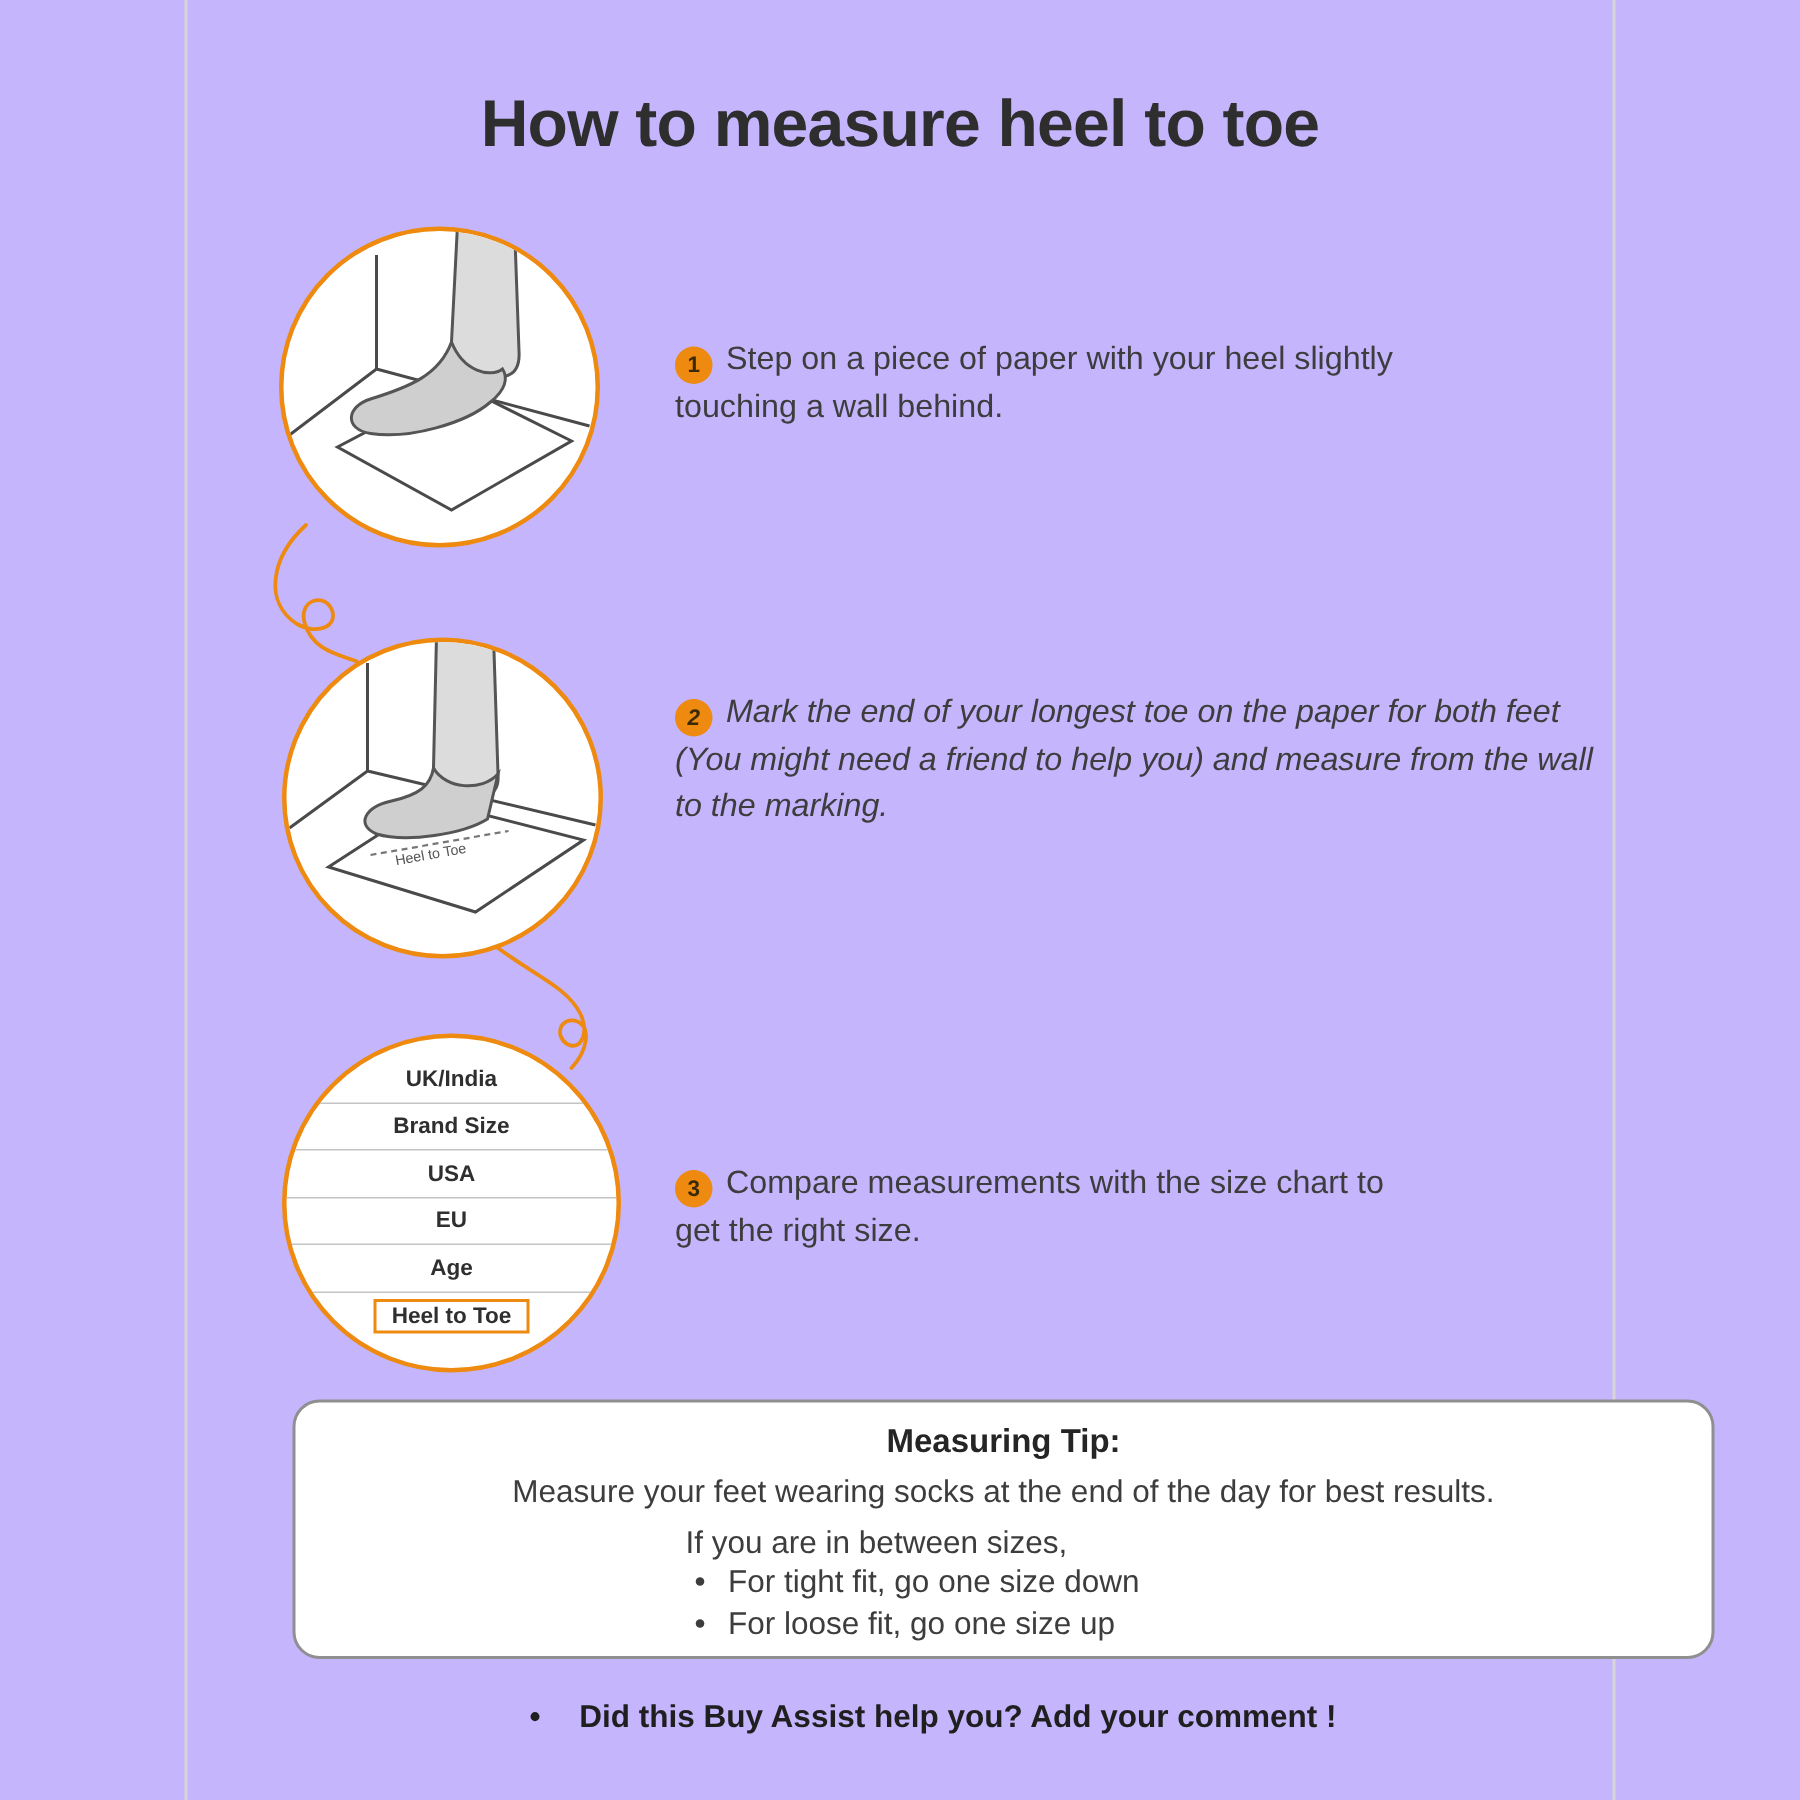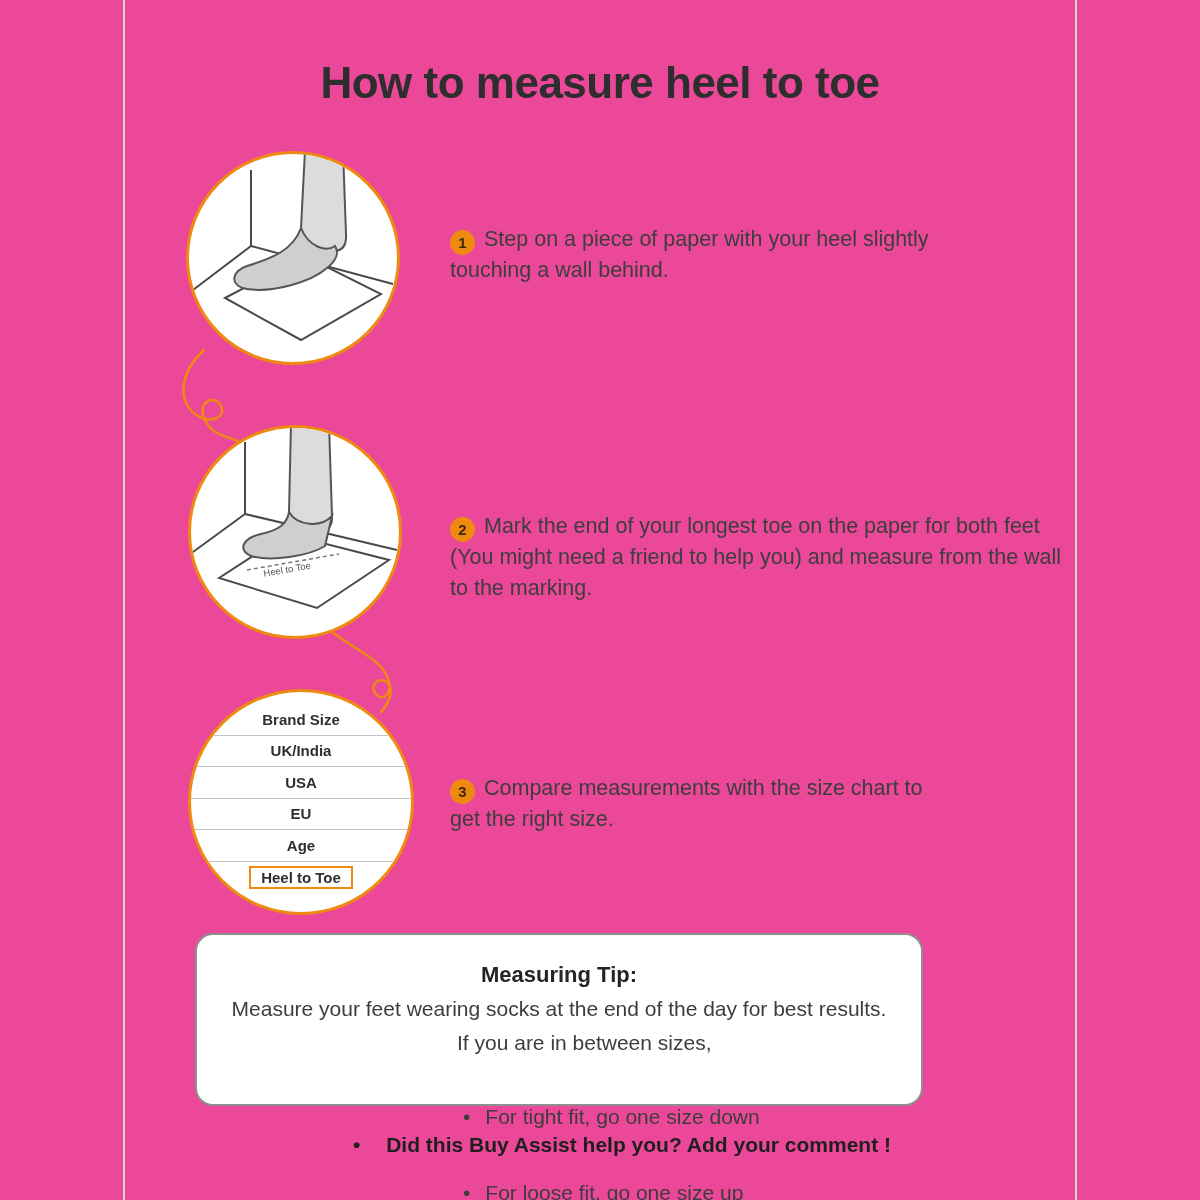--- a/index.html
+++ b/index.html
@@ -1,59 +1,59 @@
 <!DOCTYPE html>
 <html style="--accent: #EE8A0F;"><head>
 <meta charset="utf-8">
 <style>
   * { margin:0; padding:0; box-sizing:border-box; }
   :root { --accent:#EE8A0F; }
   html,body { width:1200px; height:1200px; }
   body { background:#ffffff; font-family:"Liberation Sans",sans-serif; color:#3d3d3d; position:relative; overflow:hidden; }
-  .page { position:absolute; inset:0; background:#ec4899; }
+  .page { position:absolute; inset:0; background:#c4b5fd; }
 
   .edge { position:absolute; top:0; bottom:0; width:2px; background:#d6d6d6; }
   .edge.left { left:123px; }
   .edge.right { left:1075px; }
 
   .title { position:absolute; top:58px; left:0; width:100%; text-align:center;
            font-size:44px; font-weight:700; color:#2e2e2e; letter-spacing:-0.5px; }
 
   .connectors { position:absolute; left:0; top:0; width:1200px; height:1200px; pointer-events:none; }
   .connector { stroke:var(--accent); stroke-width:2.5; fill:none; stroke-linecap:round; }
 
   .circle { position:absolute; border:3px solid var(--accent); border-radius:50%;
             background:#fff; overflow:hidden; }
   #circle1 { left:186px; top:151px; width:214px; height:214px; }
   #circle2 { left:188px; top:425px; width:214px; height:214px; }
   #circle3 { left:188px; top:689px; width:226px; height:226px; }
   .circle svg { position:absolute; left:0; top:0; width:100%; height:100%; }
 
   .step { position:absolute; font-size:21.5px; line-height:1.42; color:#3d3d3d; }
   #step1 { left:450px; top:224px; width:520px; }
-  #step2 { left:450px; top:511px; width:612px; }
+  #step2 { left:450px; top:459px; width:612px;font-style:italic; }
   #step3 { left:450px; top:773px; width:480px; }
   .badge { display:inline-block; width:25px; height:25px; border-radius:50%;
            background:var(--accent); color:#3a2a08; text-align:center; line-height:25px;
            font-size:15px; font-weight:700; margin-right:9px; vertical-align:-2px; }
 
   .chart-rows { position:absolute; left:0; top:12px; width:100%; }
   .chart-row { height:31.5px; display:flex; align-items:center; justify-content:center;
                font-size:15px; font-weight:700; color:#2f2f2f; border-bottom:1px solid #c4c4c4; }
   .chart-row:last-child { border-bottom:none; }
   .htt-box { border:2px solid var(--accent); padding:1px 10px; }
 
-  .tipbox { position:absolute; left:195px; top:933px; width:728px; height:173px;
-            border:2px solid #8f8f8f; border-radius:18px; padding-top:27px; background:#fff; }
+  .tipbox { position:absolute; left:195px; top:933px; width:948px; height:173px;
+            border:2px solid #8f8f8f; border-radius:18px; padding-top:13px; background:#fff; }
   .tip-title { text-align:center; font-size:22px; font-weight:700; color:#252525; }
   .tip-line1 { text-align:center; font-size:21px; margin-top:9px; color:#3d3d3d; }
   .tip-sub { margin:10px 0 0 260px; font-size:21px; color:#3d3d3d; }
   .tip-sub .intro { margin-bottom:0; }
   .tip-bullets { list-style:none; }
-  .tip-bullets li { padding-left:6px; line-height:1.35;margin-top:48px; }
+  .tip-bullets li { padding-left:6px; line-height:1.35; }
   .tip-bullets li::before { content:"•"; margin-right:15px; }
 
   .footer { position:absolute; top:1133px; left:0; width:100%; text-align:center;
             font-size:21px; font-weight:700; color:#1f1f1f;padding-left:44px; }
   .footer::before { content:"•"; margin-right:20px; }
 
   .illu-line { stroke:#4a4a4a; stroke-width:2; fill:none; }
   .illu-paper { fill:#ffffff; stroke:#4a4a4a; stroke-width:2; }
   .illu-leg { fill:#dcdcdc; stroke:#555; stroke-width:2; }
   .illu-foot { fill:#cfcfcf; stroke:#555; stroke-width:2; }
@@ -91,24 +91,24 @@
       <path class="illu-leg" d="M100 -4 L98 84 Q98 96 108 100 L132 102 Q142 101 141 88 L138 -4 Z"></path>
       <path class="illu-foot" d="M98 84 C96 96 88 102 70 106 C52 110 46 122 60 128 C80 134 118 128 134 118 L141 88 C130 100 106 98 98 84 Z"></path>
       <path class="illu-dash" d="M56 142 L148 126"></path>
       <text class="illu-label" x="72" y="144" transform="rotate(-10 100 140)">Heel to Toe</text>
     </svg>
   </div>
 
   <div class="circle" id="circle3">
     <div class="chart-rows">
       <div class="chart-row">
-        <span>Brand Size</span>
+        <span>UK/India</span>
       </div>
       <div class="chart-row">
-        <span>UK/India</span>
+        <span>Brand Size</span>
       </div>
       <div class="chart-row">
         <span>USA</span>
       </div>
       <div class="chart-row">
         <span>EU</span>
       </div>
       <div class="chart-row">
         <span>Age</span>
       </div>

